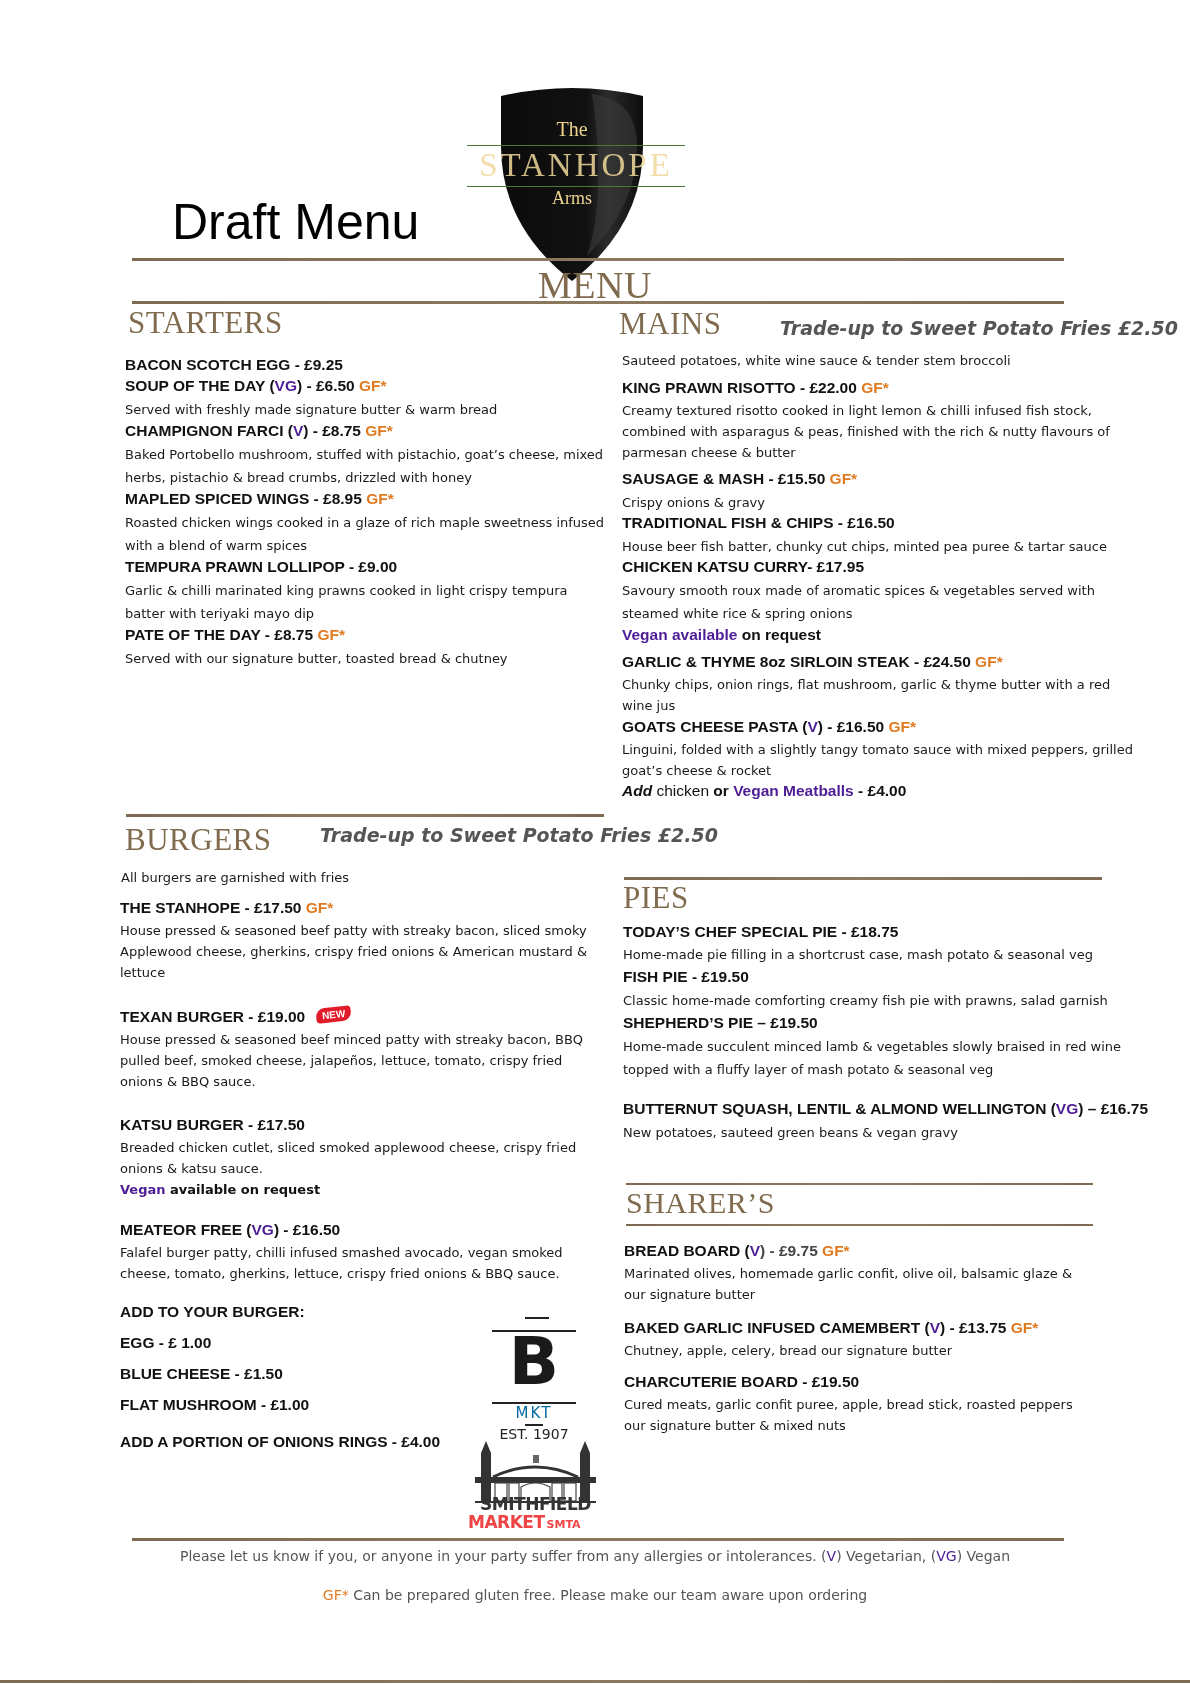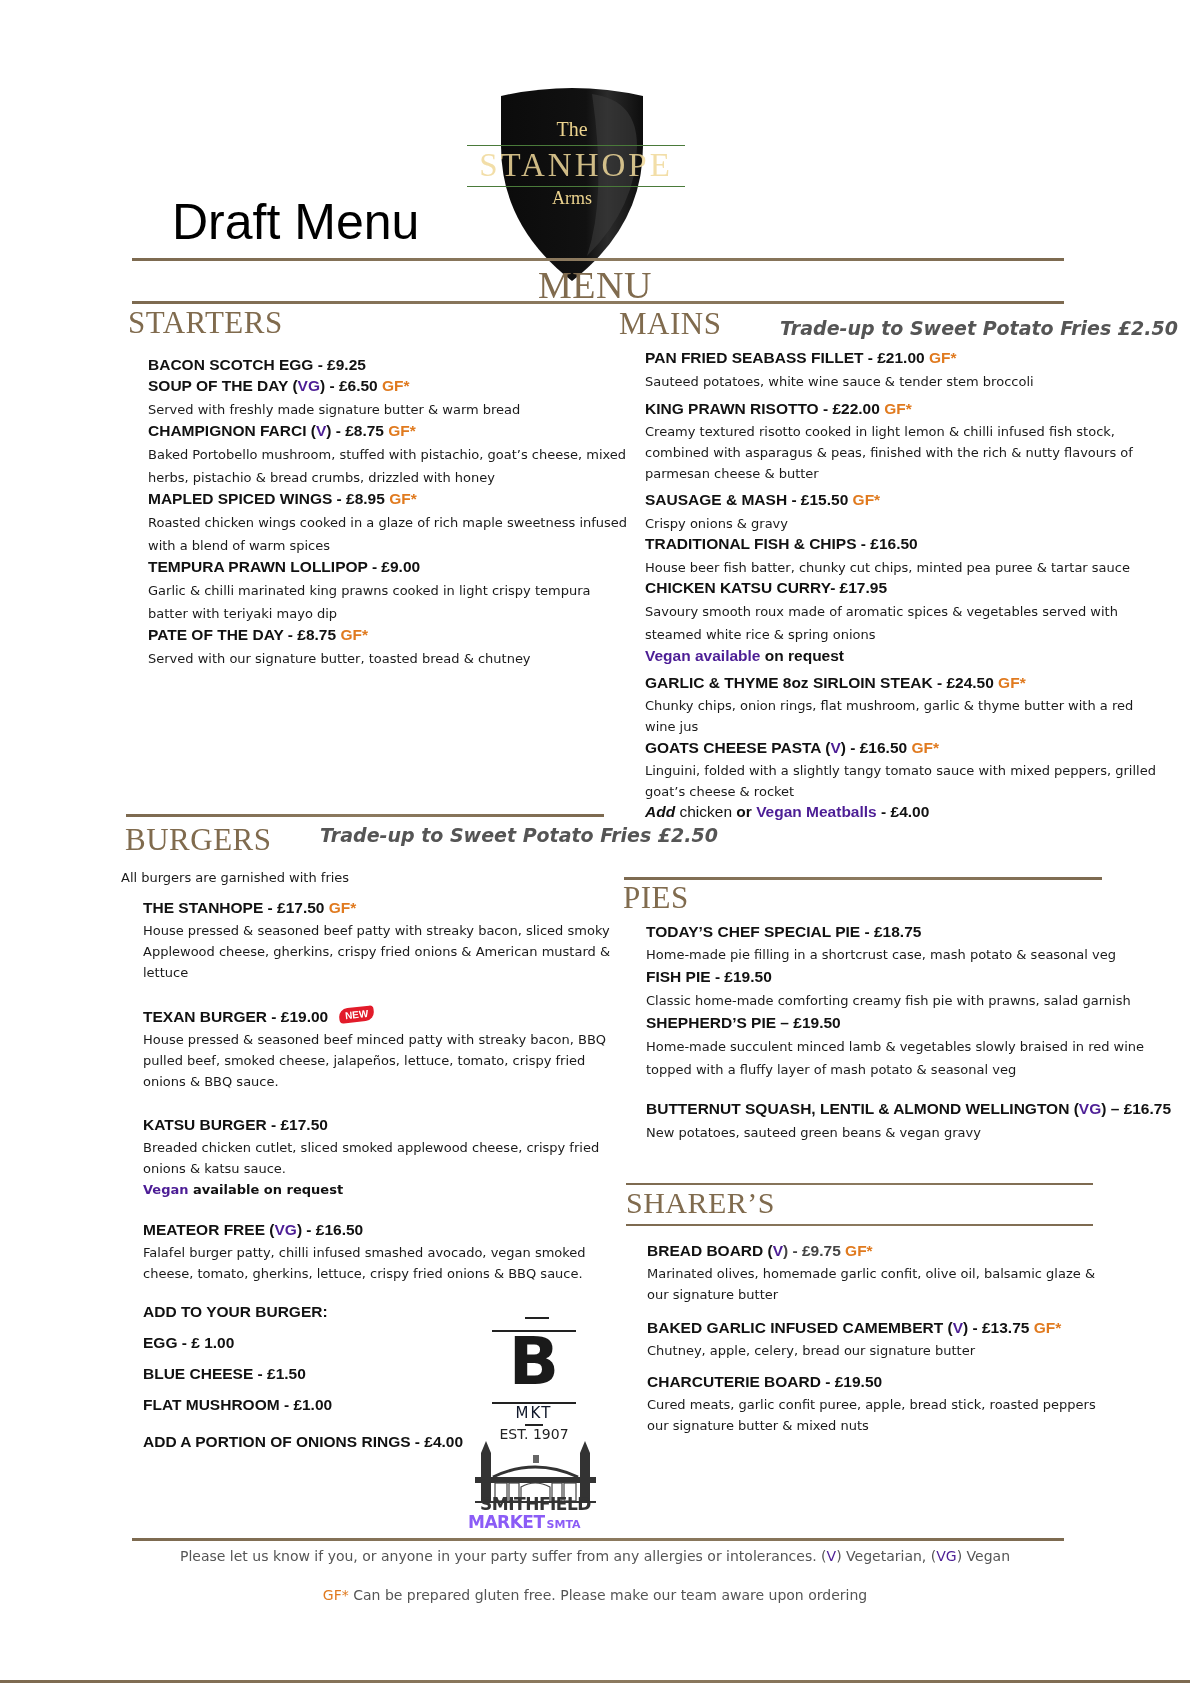--- a/index.html
+++ b/index.html
@@ -13,21 +13,21 @@
                 letter-spacing:0.5px; }
   .item-title { font-family:"Liberation Sans","DejaVu Sans",sans-serif; font-weight:bold;
                 font-size:15.5px; color:#111; white-space:nowrap; }
   .desc { font-family:"DejaVu Sans","Liberation Sans",sans-serif; font-size:13px;
           color:#1a1a1a; line-height:23px; }
   .desc.tight { line-height:21px; }
   .green { color:#4c1d95; }
   .orange { color:#e07a1f; }
   .tradeup { font-family:"DejaVu Sans",sans-serif; font-style:italic; font-weight:bold;
              font-size:19px; color:#555; white-space:nowrap; }
-  .block { position:absolute;margin-left:23px; }
+  .block { position:absolute; }
   .block .item-title { margin-bottom:3px; }
   
   .shield { position:absolute; left:497px; top:86px; width:150px; height:195px; }
   .logo-text { position:absolute; font-family:"Liberation Serif",serif; color:#ecd38e;
                text-align:center; }
   .mkt-logo { position:absolute; left:468px; top:1312px; width:140px; height:220px; }
   .footer-line { position:absolute; left:0; width:1190px; text-align:center;
                  font-family:"DejaVu Sans",sans-serif; font-size:14px; color:#555; }
 </style>
 </head>
@@ -120,52 +120,51 @@
     <div class="item-title" style="line-height:28px;">FLAT MUSHROOM - £1.00</div>
     <div class="item-title" style="margin-top:14px;">ADD A PORTION OF ONIONS RINGS - £4.00</div>
   </div>
 </div>
 
 <div class="mkt-logo">
   <div style="position:absolute;left:57px;top:5px;width:24px;height:2px;background:#222;"></div>
   <div style="position:absolute;left:24px;top:18px;width:84px;height:2px;background:#222;"></div>
   <div style="position:absolute;left:24px;top:12px;width:84px;text-align:center;font-family:'DejaVu Sans',sans-serif;font-size:66px;font-weight:bold;color:#1a1a1a;line-height:76px;">B</div>
   <div style="position:absolute;left:24px;top:90px;width:84px;height:2px;background:#222;"></div>
-  <div style="position:absolute;left:24px;top:92px;width:84px;text-align:center;font-family:'DejaVu Sans',sans-serif;font-size:15px;letter-spacing:2px;color:#0f172a;">MKT</div>
+  <div style="position:absolute;left:24px;top:92px;width:84px;text-align:center;font-family:'DejaVu Sans',sans-serif;font-size:15px;letter-spacing:2px;color:#0369a1;">MKT</div>
   <div style="position:absolute;left:57px;top:112px;width:18px;height:2px;background:#222;"></div>
   <div style="position:absolute;left:10px;top:114px;width:112px;text-align:center;font-family:'DejaVu Sans',sans-serif;font-size:14px;color:#222;">EST. 1907</div>
   <svg style="position:absolute;left:5px;top:127px;" width="125" height="66" viewBox="0 0 125 66">
     <rect x="8" y="14" width="10" height="48" fill="#333"></rect>
       <rect x="107" y="14" width="10" height="48" fill="#333"></rect>
     <polygon points="13,2 8,14 18,14" fill="#333"></polygon>
       <polygon points="112,2 107,14 117,14" fill="#333"></polygon>
     <rect x="2" y="38" width="121" height="6" fill="#333"></rect>
     <path d="M20 38 Q62 18 105 38" stroke="#333" stroke-width="3" fill="none"></path>
     <rect x="60" y="16" width="6" height="8" fill="#666"></rect>
     <g fill="none" stroke="#444" stroke-width="1.2">
       <rect x="22" y="44" width="12" height="18"></rect>
         <rect x="36" y="44" width="10" height="18"></rect>
       <rect x="79" y="44" width="10" height="18"></rect>
         <rect x="91" y="44" width="12" height="18"></rect>
       <path d="M48 62 L48 48 Q62 40 77 48 L77 62"></path>
     </g>
     <rect x="2" y="62" width="121" height="2" fill="#333"></rect>
   </svg>
   <div style="position:absolute;left:0;top:182px;width:135px;text-align:center;font-family:'DejaVu Sans',sans-serif;font-weight:bold;font-size:17px;color:#333;letter-spacing:-0.5px;">SMITHFIELD</div>
-  <div style="position:absolute;left:0;top:200px;width:135px;white-space:nowrap;font-family:'DejaVu Sans',sans-serif;font-weight:bold;color:#8b5cf6;">
+  <div style="position:absolute;left:0;top:200px;width:135px;white-space:nowrap;font-family:'DejaVu Sans',sans-serif;font-weight:bold;color:#ef4444;">
     <span style="font-size:17px;letter-spacing:-0.5px;">MARKET</span><span style="font-size:11px;margin-left:2px;">SMTA</span>
   </div>
 </div>
 
 <div class="abs serif-head" style="left:619px;top:306px;font-size:31px;">MAINS</div>
 <div class="abs tradeup" style="left:780px;top:317px;">Trade-up to Sweet Potato Fries £2.50</div>
 
 <div class="block" style="left:622px;top:349px;width:520px;">
   <div>
-    <div class="item-title"><span>PAN FRIED SEABASS FILLET - £21.00 </span><span class="orange">GF*</span></div>
     <div class="desc">Sauteed potatoes, white wine sauce &amp; tender stem broccoli</div>
   </div>
   <div style="margin-top:7px;">
     <div class="item-title"><span>KING PRAWN RISOTTO - £22.00 </span><span class="orange">GF*</span></div>
     <div class="desc tight" style="width:490px;">Creamy textured risotto cooked in light lemon &amp; chilli infused fish stock, combined with asparagus &amp; peas, finished with the rich &amp; nutty flavours of parmesan cheese &amp; butter</div>
   </div>
   <div style="margin-top:7px;">
     <div class="item-title"><span>SAUSAGE &amp; MASH - £15.50 </span><span class="orange">GF*</span></div>
     <div class="desc">Crispy onions &amp; gravy</div>
   </div>

